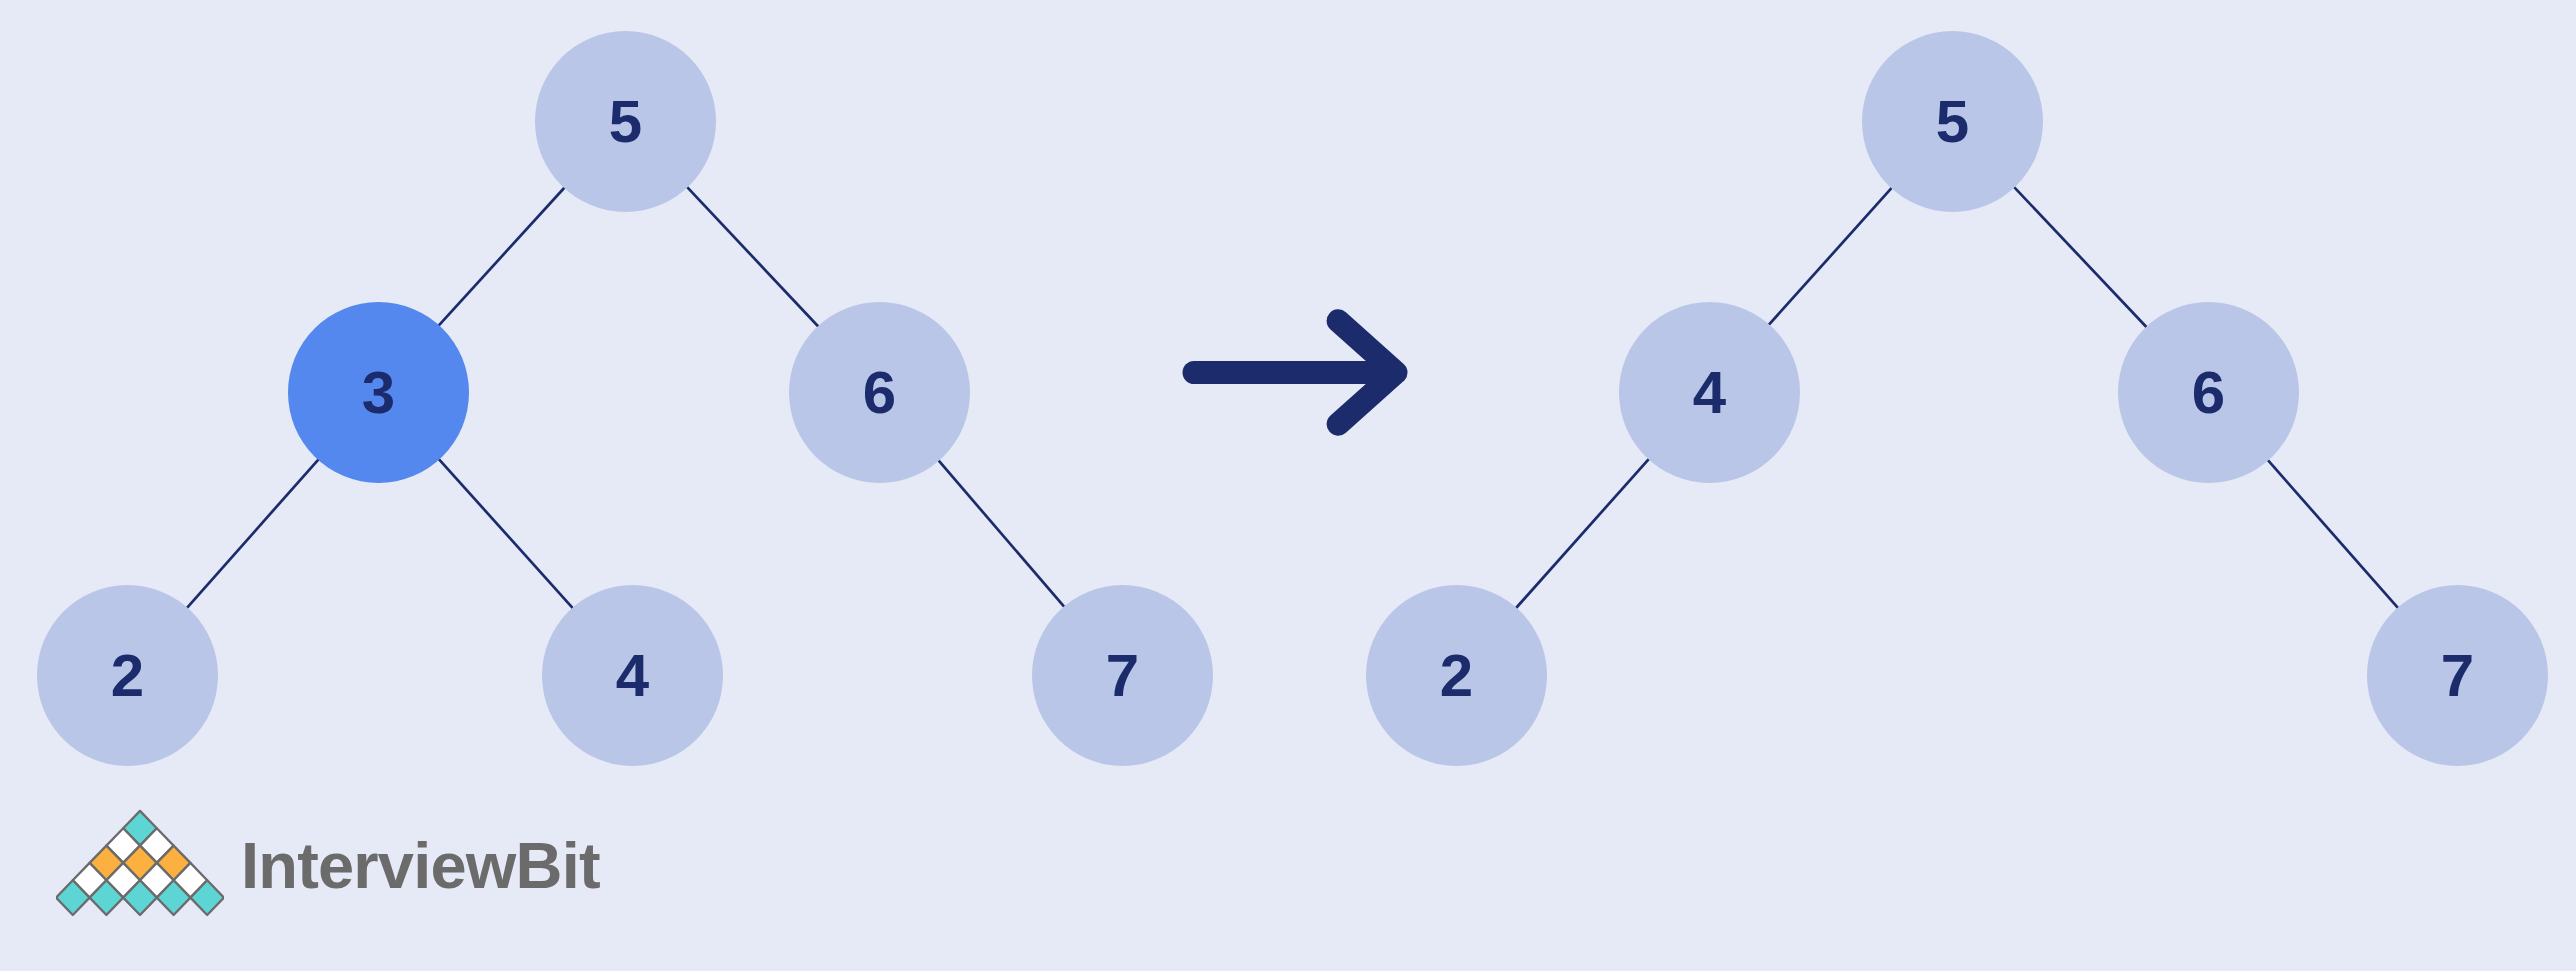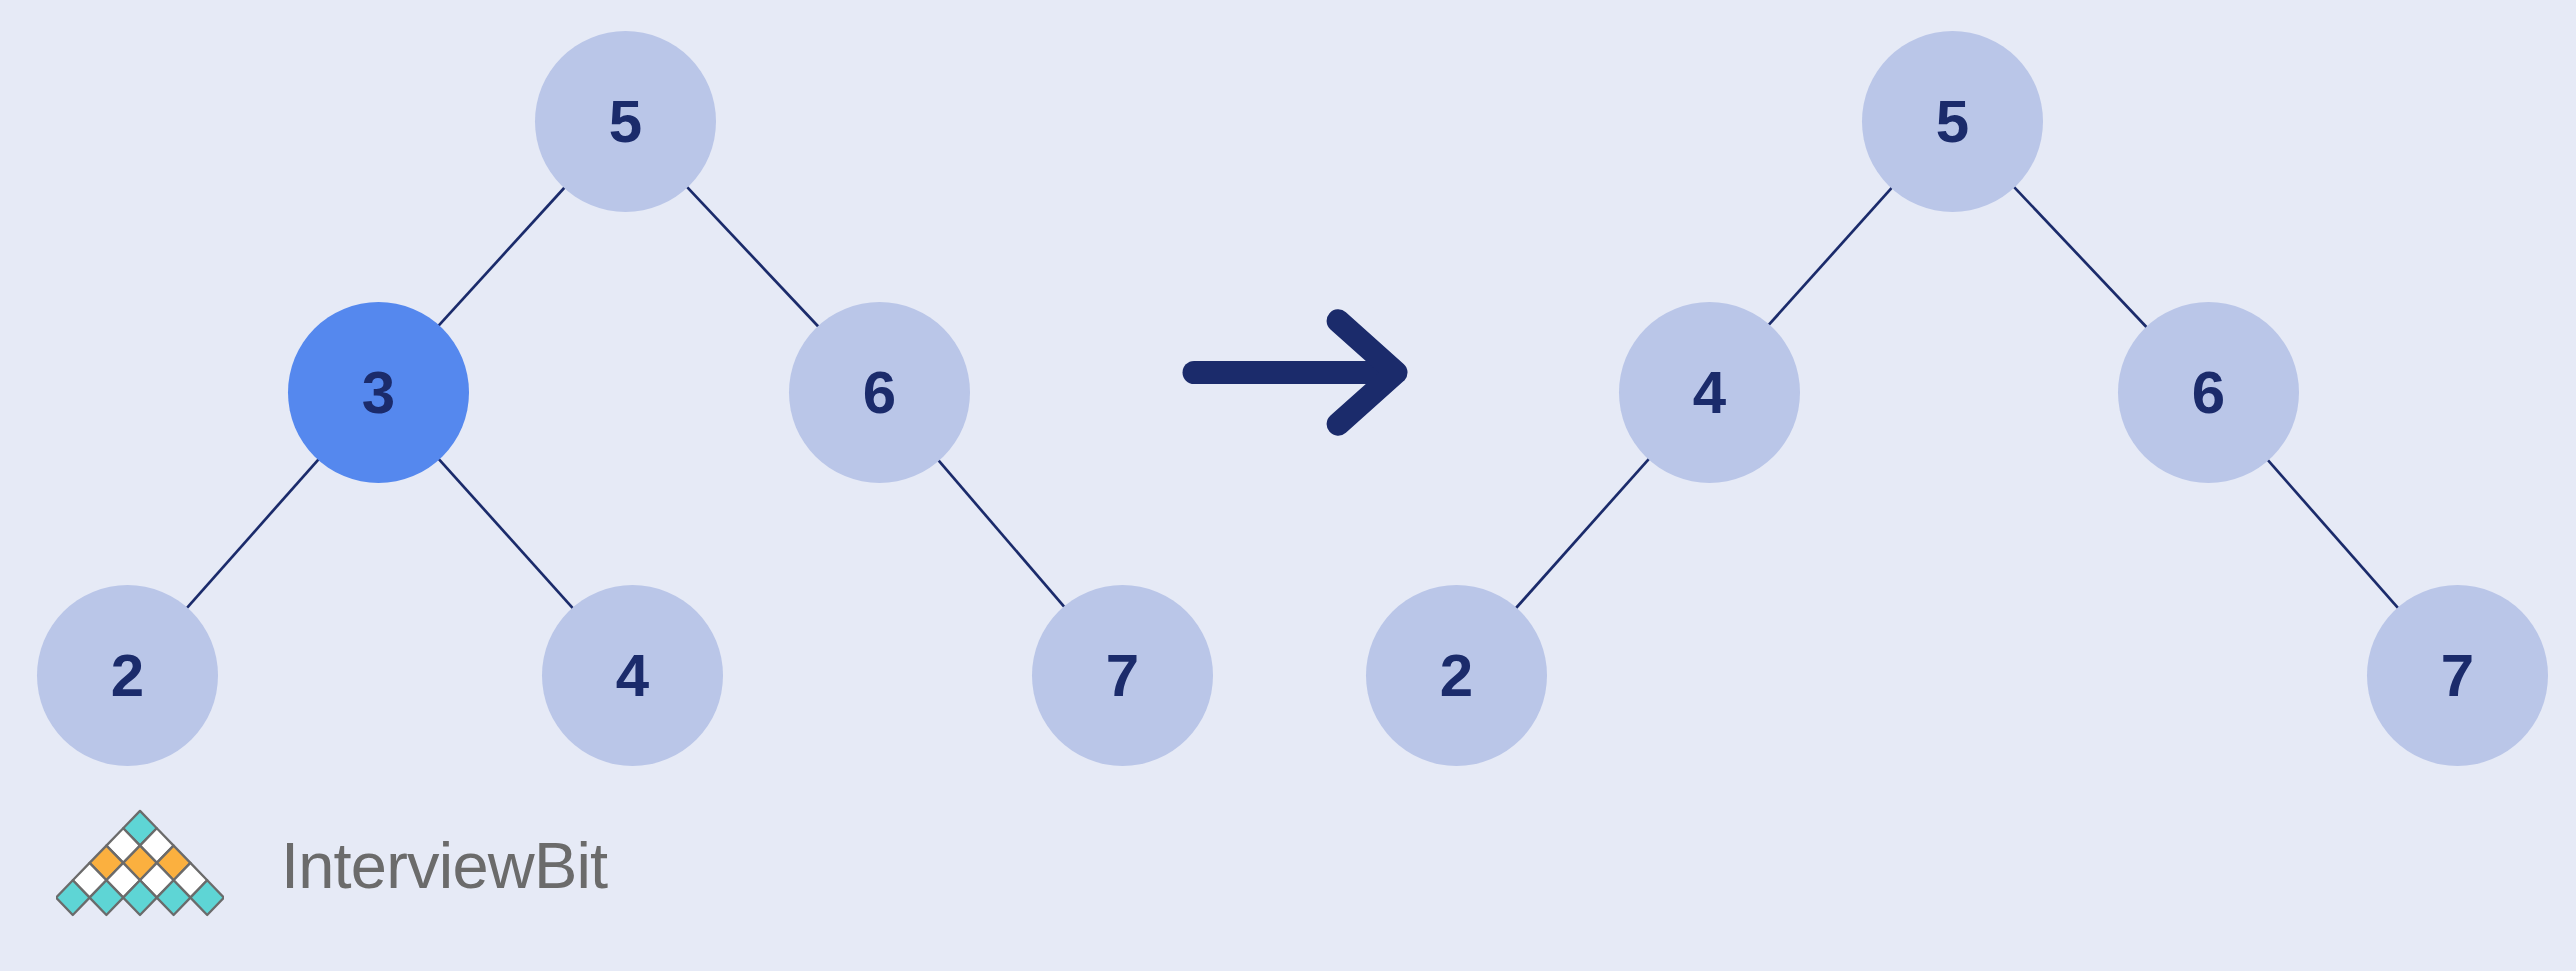--- a/index.html
+++ b/index.html
@@ -65,22 +65,22 @@
   }
   #logo-text {
     margin-left: 17px;
     font-family: "Liberation Sans", sans-serif;
     font-size: 65px;
     line-height: 1;
     color: #6b6b6b;
     white-space: nowrap;
     letter-spacing: -0.8px;
   }
-  #logo-text .lt-bold { font-weight: normal; margin-left: 40px; }
-  #logo-text .lt-light { font-weight: normal; }
+  #logo-text .lt-bold { font-weight: bold; }
+  #logo-text .lt-light { font-weight: bold; }
 </style>
 </head>
 <body>
 
 <div id="canvas">
 
   <svg id="edge-layer" viewBox="0 0 3339 1259" xmlns="http://www.w3.org/2000/svg">
       <line x1="733.8696350640454" y1="240.5054940391252" x2="566.1303649359546" y2="424.4945059608748" stroke="#1b2b6b" stroke-width="3.5"></line>
       <line x1="887.402302081033" y1="239.32790312255327" x2="1062.597697918967" y2="425.67209687744673" stroke="#1b2b6b" stroke-width="3.5"></line>
       <line x1="415.084398933614" y1="592.5970018195806" x2="239.915601066386" y2="790.4029981804194" stroke="#1b2b6b" stroke-width="3.5"></line>

